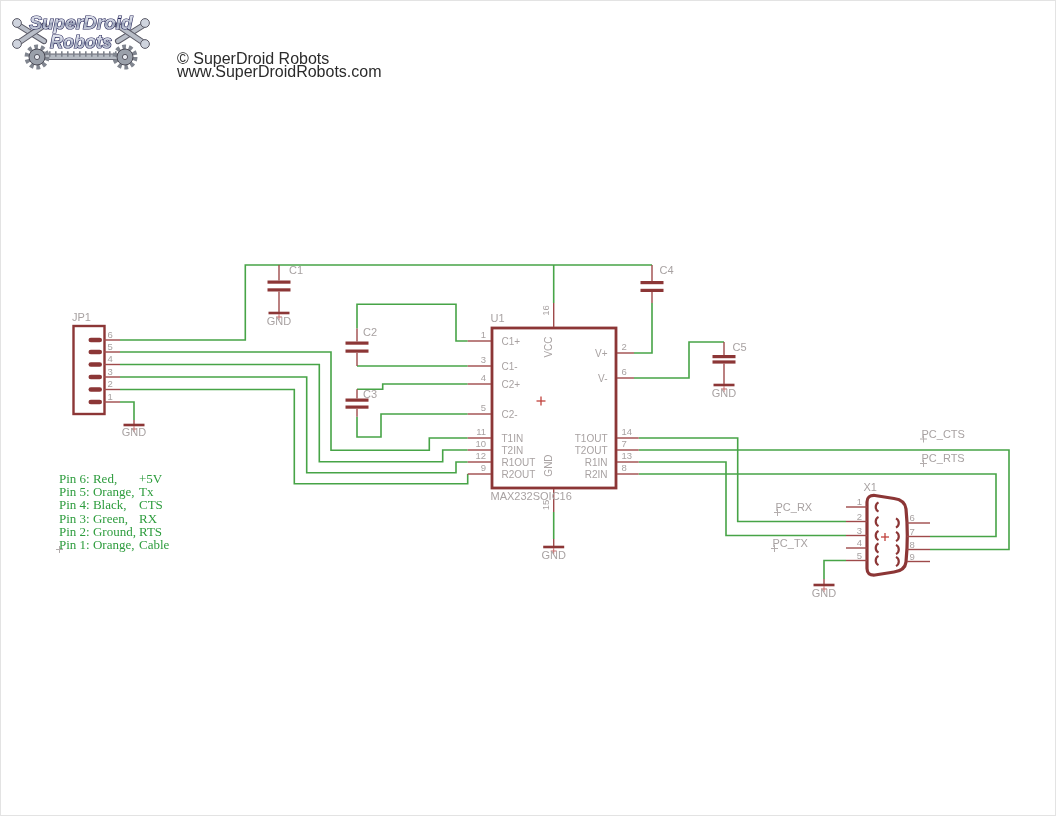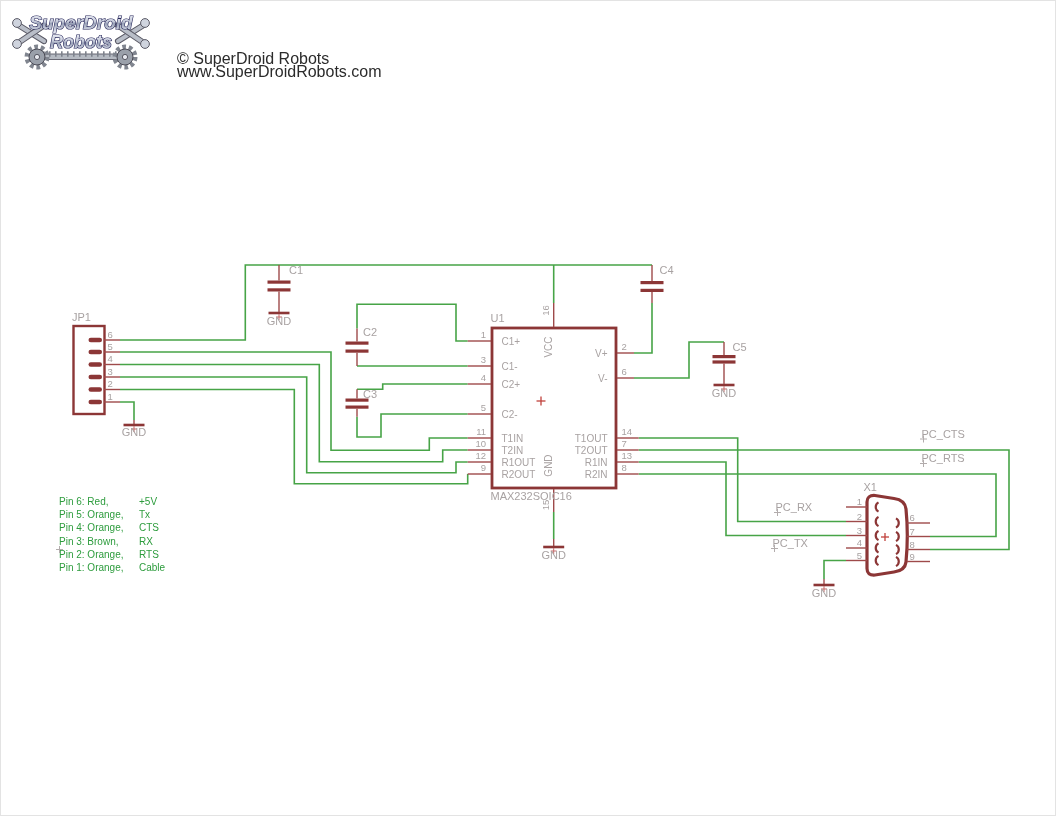--- a/index.html
+++ b/index.html
@@ -10,22 +10,22 @@
   }
   .title{
     position:absolute;left:176px;top:8px;font-size:29px;color:#151515;
     letter-spacing:-0.3px;white-space:nowrap;
   }
   .subline{position:absolute;left:176px;font-size:16px;color:#2b2b2b;white-space:nowrap;}
   .copyright{top:49px;}
   .website{top:62px;}
   .logo{position:absolute;left:6px;top:2px;}
   .legend{
-    position:absolute;left:58px;top:494px;color:var(--legend-green,#2d9c3d);
-    font-size:10px;line-height:13.2px;white-space:nowrap;
+    position:absolute;left:58px;top:471px;color:var(--legend-green,#2d9c3d);
+    font-size:13px;line-height:13.2px;white-space:nowrap;font-family:Liberation Serif, serif;
   }
   .legend .row{display:flex;}
   .legend .prefix{width:80px;}
   svg{display:block;}
   .schem{position:absolute;left:0;top:0;}
   .wire{stroke:var(--wire-green,#47a447);stroke-width:1.6;fill:none;}
   .stub{stroke:var(--stub-red,#9e4a4a);stroke-width:1.4;fill:none;}
   .outline{stroke:var(--component-red,#8c3636);fill:none;}
   .plate{fill:var(--component-red,#8c3636);stroke:none;}
   .gbar{stroke:var(--component-red,#8c3636);stroke-width:2.6;}
@@ -92,29 +92,29 @@
   <div class="legend">
     <div class="row">
         <span class="prefix">Pin 6: Red,</span>
         <span>+5V</span>
       </div>
     <div class="row">
         <span class="prefix">Pin 5: Orange,</span>
         <span>Tx</span>
       </div>
     <div class="row">
-        <span class="prefix">Pin 4: Orange,</span>
+        <span class="prefix">Pin 4: Black,</span>
         <span>CTS</span>
       </div>
     <div class="row">
-        <span class="prefix">Pin 3: Brown,</span>
+        <span class="prefix">Pin 3: Green,</span>
         <span>RX</span>
       </div>
     <div class="row">
-        <span class="prefix">Pin 2: Orange,</span>
+        <span class="prefix">Pin 2: Ground,</span>
         <span>RTS</span>
       </div>
     <div class="row">
         <span class="prefix">Pin 1: Orange,</span>
         <span>Cable</span>
       </div>
   </div>
 
   <svg class="schem" width="1056" height="816" viewBox="0 0 1056 816">
 

